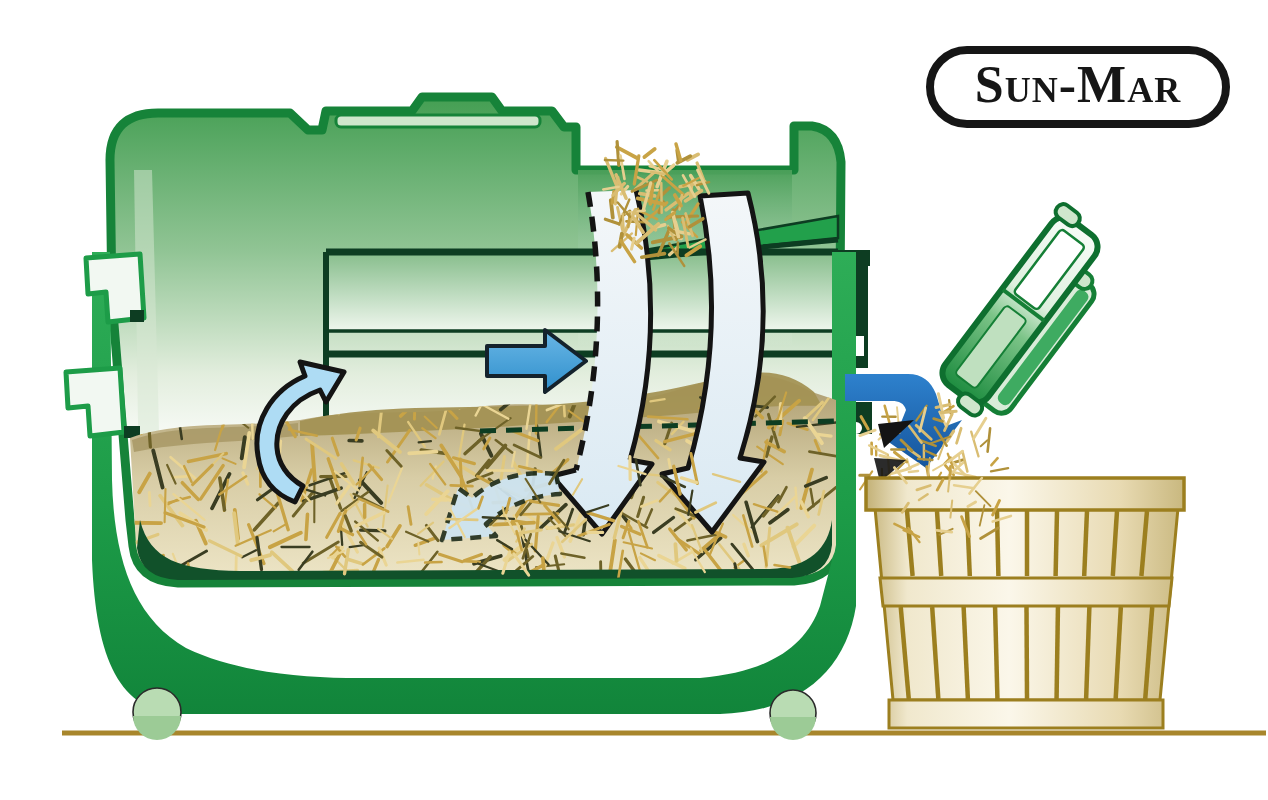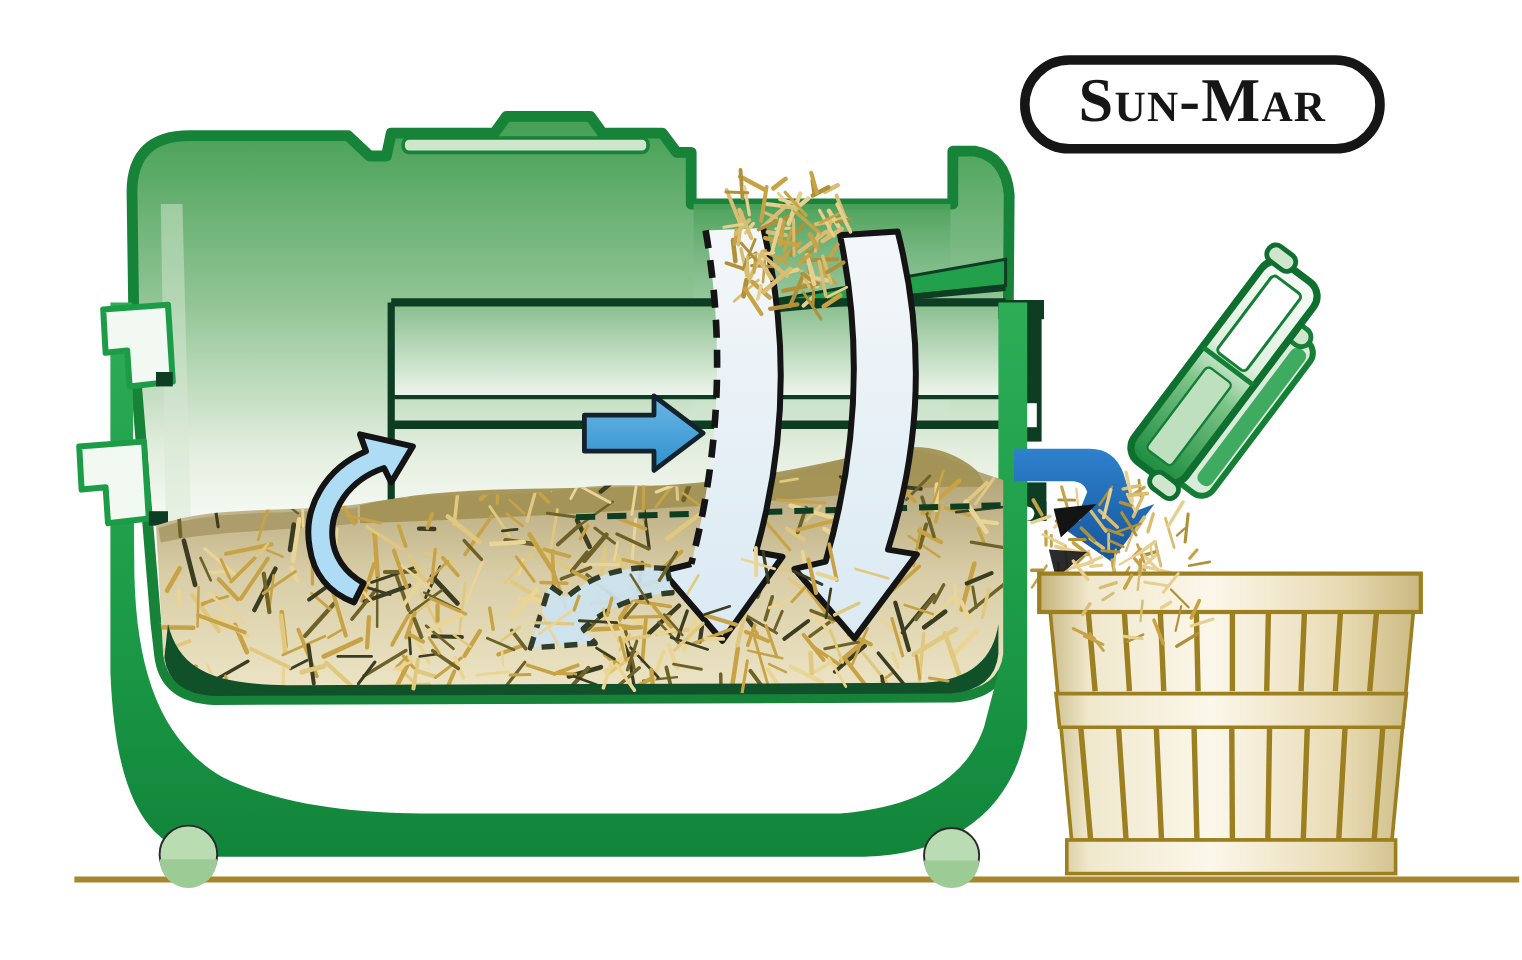--- a/index.html
+++ b/index.html
@@ -1,19 +1,19 @@
 <!DOCTYPE html>
 <html style="--logo-black: #161616; --outline-green: #168339; --body-green: #459f54; --deep-green: #0d3d22; --bright-green: #22a04b; --stand-green: #1d9c48; --wheel-green: #b9dcb3; --wheel-shade: #9ccb96; --chute-green: #86bd8b; --pale-arrow: #d9e9f3; --pale-arrow-top: #f4f7f9; --blue-light: #aedcf4; --blue-mid: #3f9fd8; --blue-dark: #15549b; --blue-elbow: #2f83cf; --arrow-stroke: #141414; --compost-dark: #b3a478; --compost-light: #ede5c6; --pile-olive: #a39254; --straw-light: #ead594; --straw-mid: #c8a345; --straw-dark: #6e6228; --straw-vdark: #3a3d22; --basket-outline: #9c7f1f; --basket-light: #fbf7ea; --basket-dark: #c3b176; --ground: #a8862c;"><head>
 <meta charset="utf-8">
 <style>
   html,body{margin:0;padding:0;background:#fff;}
   .stage{position:relative;width:1268px;height:800px;background:#fff;overflow:hidden;
          font-family:"Liberation Sans",sans-serif;}
   .stage svg{position:absolute;left:0;top:0;}
-  .logo{position:absolute;left:850px;top:46px;width:288px;height:66px;
+  .logo{position:absolute;left:926px;top:46px;width:288px;height:66px;
         border:8px solid var(--logo-black);border-radius:44px;
         display:flex;align-items:center;justify-content:center;background:#fff;}
   .logo span{font-family:"Liberation Serif",serif;font-weight:bold;font-size:52px;
         font-variant:small-caps;letter-spacing:1px;color:var(--logo-black);
         line-height:1;transform:translateY(-2px);}
 </style>
 </head>
 <body>
 
 <div class="stage">

